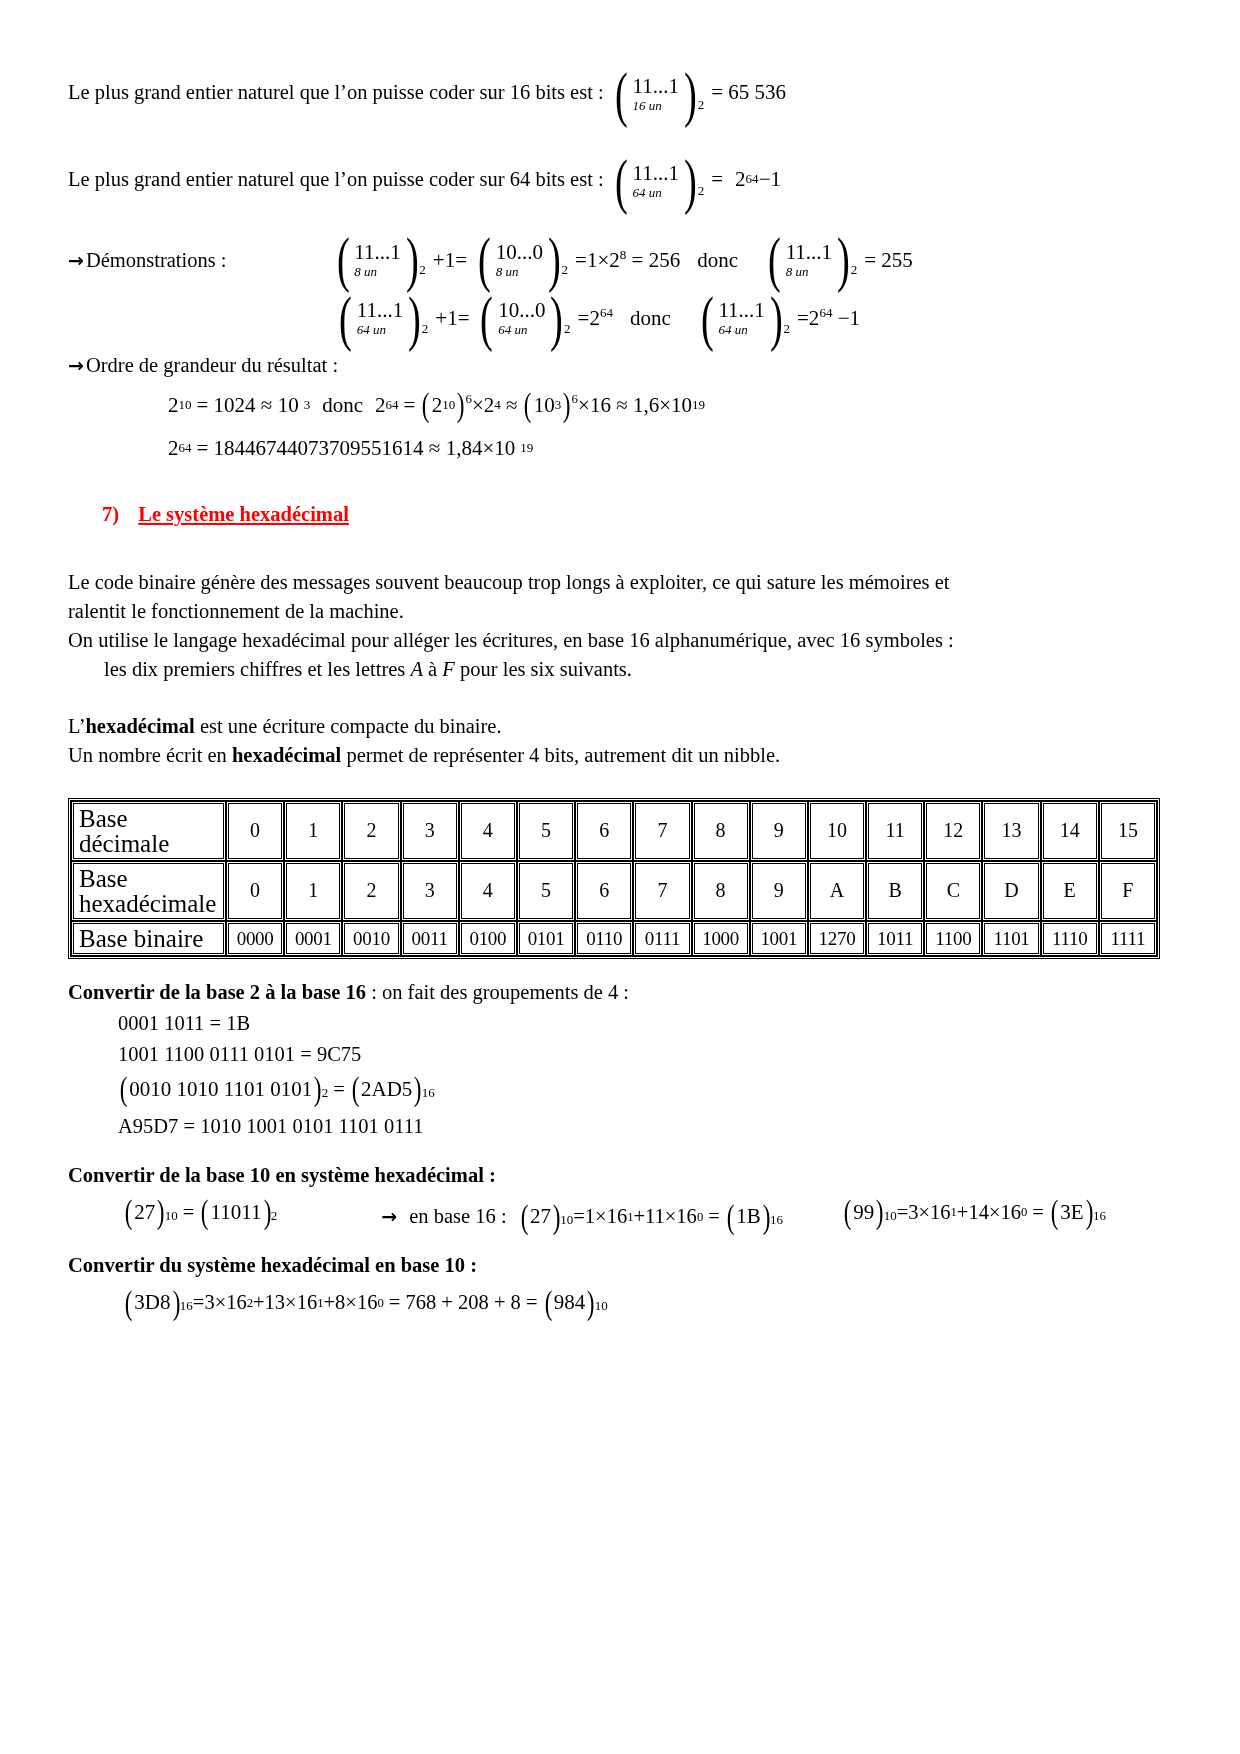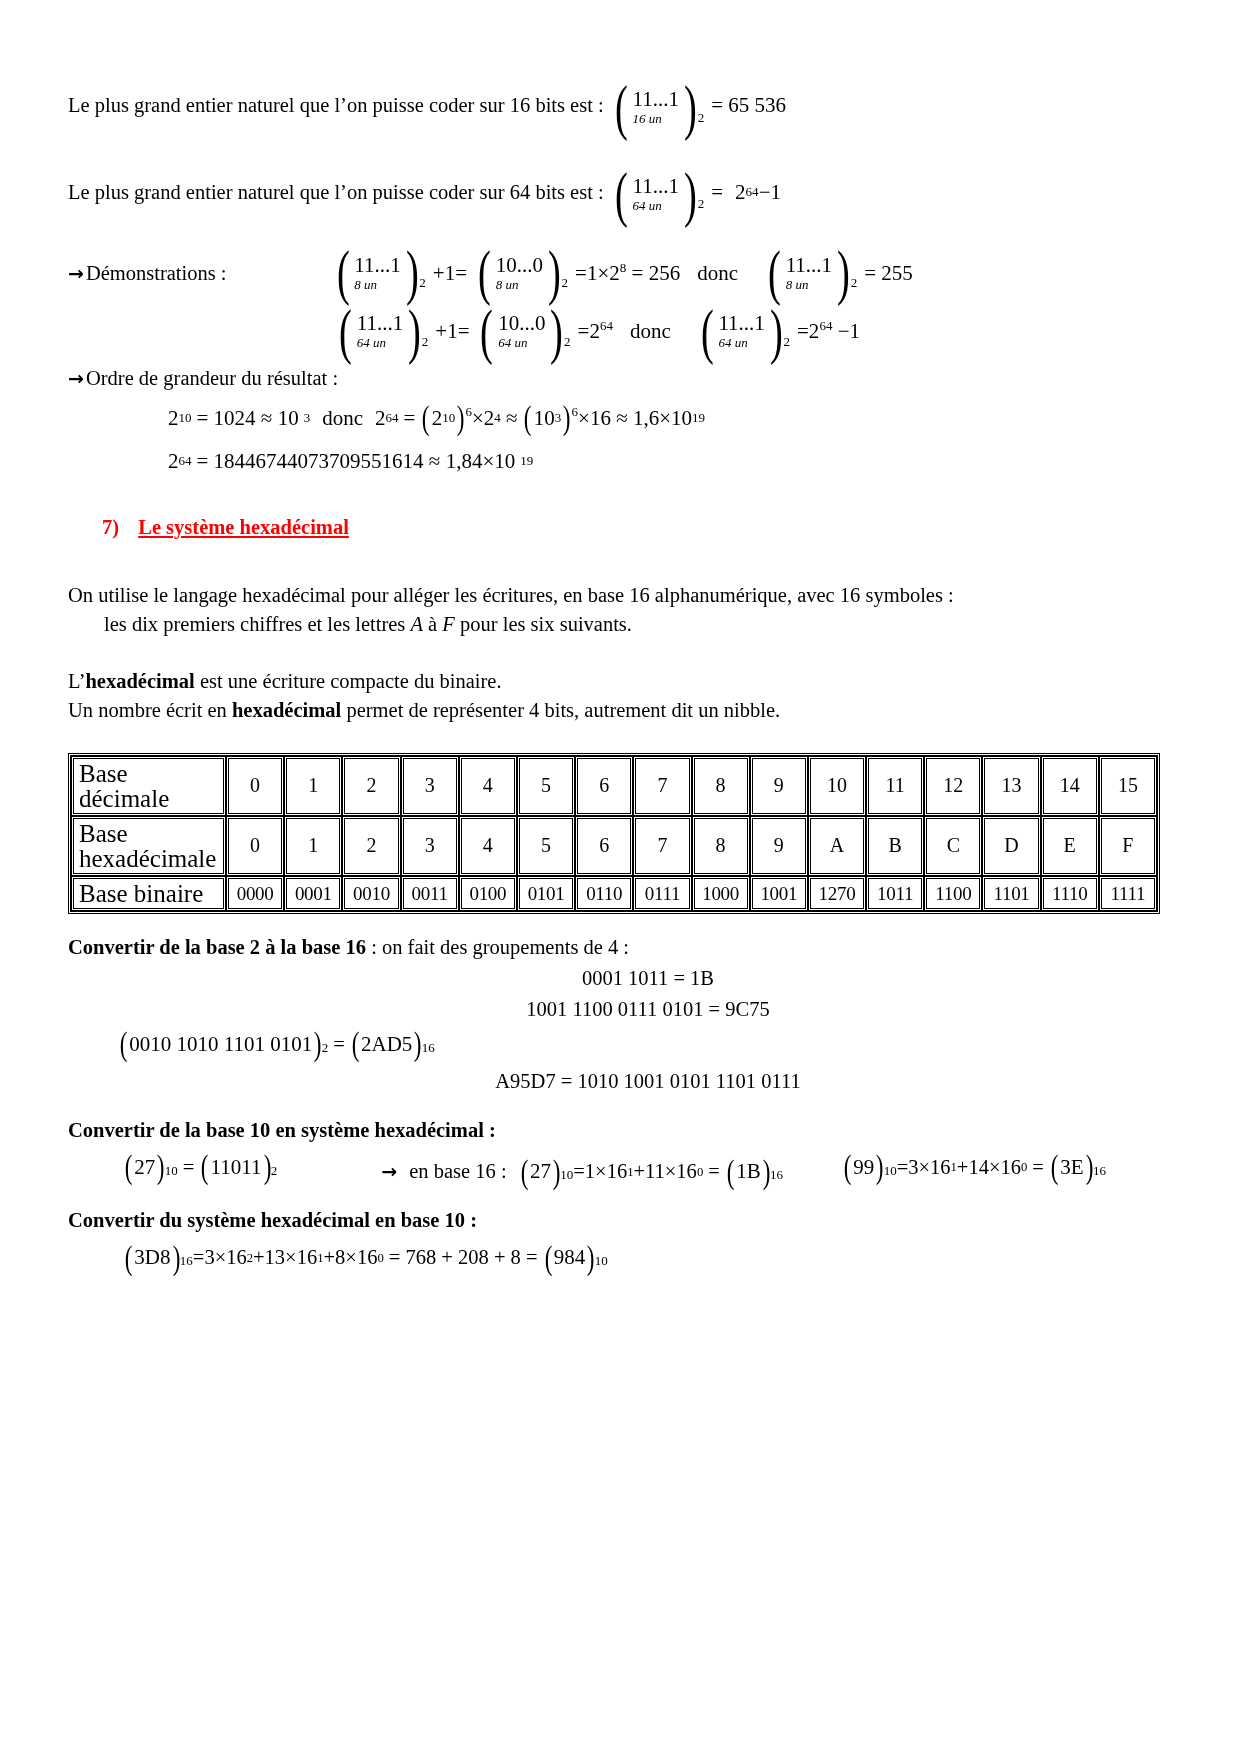--- a/index.html
+++ b/index.html
@@ -17,21 +17,21 @@
   }
   .page {
     position: relative;
     width: 1240px;
     height: 1754px;
     padding: 0;
   }
   .content {
     position: absolute;
     left: 68px;
-    top: 85px;
+    top: 72px;
     width: 1110px;
   }
 
   
   .line {
     font-size: 20.5px;
     line-height: 28px;
     white-space: nowrap;
   }
   .para {
@@ -180,21 +180,21 @@
   
   .subhead {
     font-weight: bold;
     font-size: 20.5px;
   }
   .ex {
     font-size: 20.5px;
     line-height: 31px;
     white-space: nowrap;
   }
-  .indent1 { margin-left: 50px; text-align: center; }
+  .indent1 { margin-left: 50px; }
   .indent2 { margin-left: 55px; }
   .indent3 { margin-left: 100px; }
 
   .gap6  { height: 6px; }
   .gap10 { height: 10px; }
   .gap14 { height: 14px; }
   .gap18 { height: 18px; }
   .gap28 { height: 28px; }
   .gap34 { height: 34px; }
   .gap42 { height: 42px; }
@@ -394,20 +394,24 @@
 
     
     <div class="heading7">
       <span class="num">7)</span>
       <span class="ttl">Le système hexadécimal</span>
     </div>
 
     <div class="gap42"></div>
 
     
+    <div class="para">
+      <div>Le code binaire génère des messages souvent beaucoup trop longs à exploiter, ce qui sature les mémoires et</div>
+      <div>ralentit le fonctionnement de la machine.</div>
+    </div>
 
     <div class="para">
       <div>On utilise le langage hexadécimal pour alléger les écritures, en base 16 alphanumérique, avec 16 symboles :</div>
       <div style="margin-left:36px;">
         <span>les dix premiers chiffres et les lettres </span><span class="i">A</span><span> à </span><span class="i">F</span><span> pour les six suivants.</span>
       </div>
     </div>
 
     <div class="gap28"></div>
 

